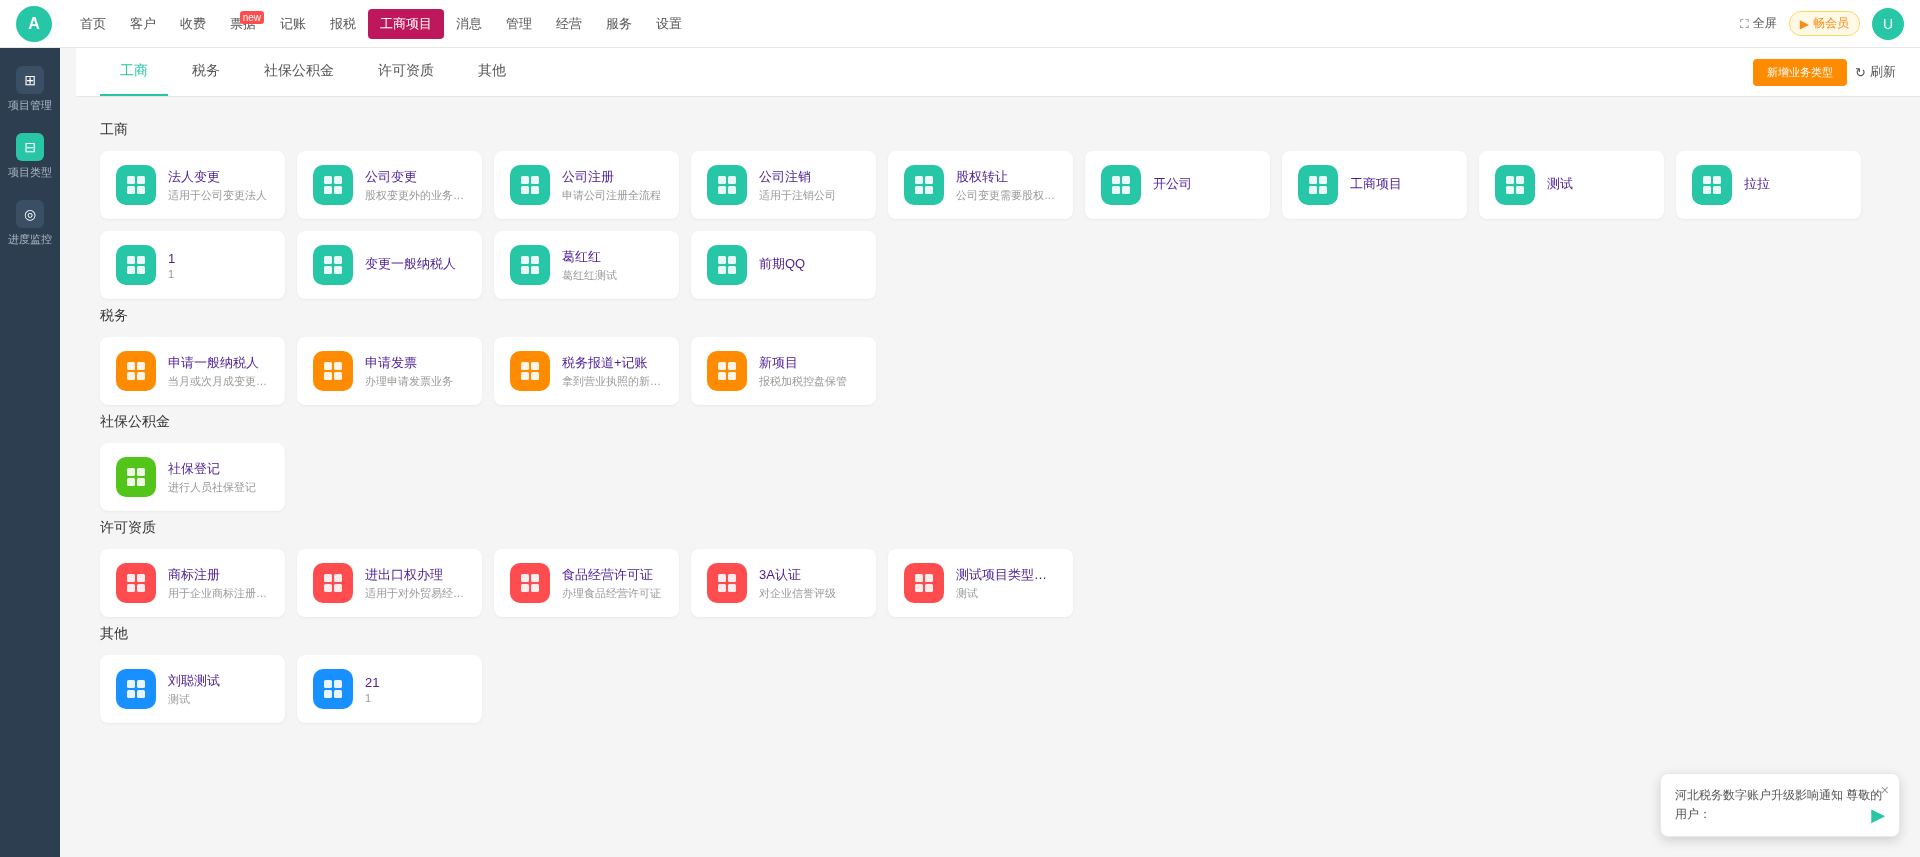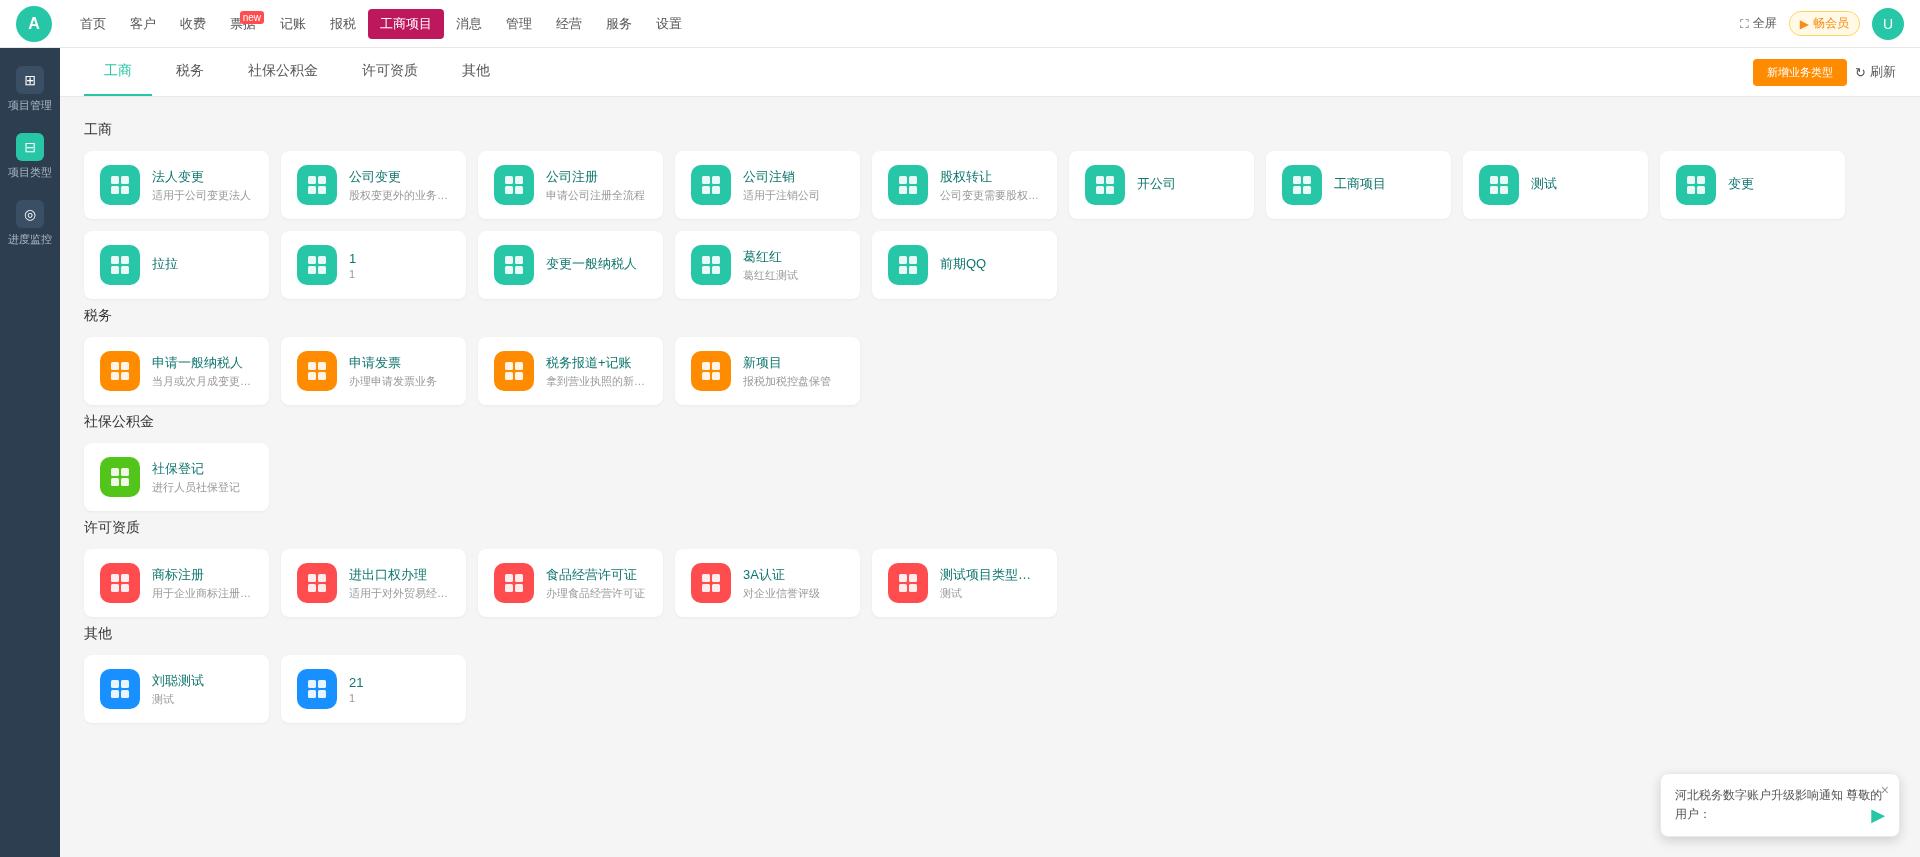--- a/index.html
+++ b/index.html
@@ -112,21 +112,21 @@
       display: flex; align-items: center; justify-content: center;
       margin-bottom: 4px;
       font-size: 14px;
       color: #fff;
     }
     .sidebar-item.active .s-icon { background: #26c6a6; }
 
     
     .main-content {
       margin-top: 48px;
-      margin-left: 60px;
+      margin-left: 76px;
       padding: 0;
       min-height: calc(100vh - 48px);
       background: #f5f5f5;
     }
 
     
     .sub-nav {
       background: #fff;
       padding: 0 24px;
       display: flex;
@@ -212,21 +212,21 @@
     .card-icon.teal { background: #26c6a6; }
     .card-icon.orange { background: #ff8c00; }
     .card-icon.red { background: #ff4d4f; }
     .card-icon.blue { background: #1890ff; }
     .card-icon.green { background: #52c41a; }
 
     .card-text { flex: 1; min-width: 0; }
     .card-name {
       font-size: 13px;
       font-weight: 500;
-      color: #0f766e;
+      color: #4c1d95;
       margin-bottom: 2px;
       white-space: nowrap;
       overflow: hidden;
       text-overflow: ellipsis;
     }
     .card-desc {
       font-size: 11px;
       color: #999;
       white-space: nowrap;
       overflow: hidden;
@@ -456,34 +456,20 @@
         <div class="service-card">
           <div class="card-icon teal" style="background: rgb(38, 198, 166);">
             <svg width="22" height="22" viewBox="0 0 22 22" fill="none">
       <rect x="2" y="2" width="8" height="8" rx="1.5" fill="white" opacity="0.9"></rect>
       <rect x="12" y="2" width="8" height="8" rx="1.5" fill="white" opacity="0.9"></rect>
       <rect x="2" y="12" width="8" height="8" rx="1.5" fill="white" opacity="0.9"></rect>
       <rect x="12" y="12" width="8" height="8" rx="1.5" fill="white" opacity="0.9"></rect>
     </svg>
           </div>
           <div class="card-text">
-            <div class="card-name">变更</div>
-            <div class="card-desc"></div>
-          </div>
-        </div>
-        <div class="service-card">
-          <div class="card-icon teal" style="background: rgb(38, 198, 166);">
-            <svg width="22" height="22" viewBox="0 0 22 22" fill="none">
-      <rect x="2" y="2" width="8" height="8" rx="1.5" fill="white" opacity="0.9"></rect>
-      <rect x="12" y="2" width="8" height="8" rx="1.5" fill="white" opacity="0.9"></rect>
-      <rect x="2" y="12" width="8" height="8" rx="1.5" fill="white" opacity="0.9"></rect>
-      <rect x="12" y="12" width="8" height="8" rx="1.5" fill="white" opacity="0.9"></rect>
-    </svg>
-          </div>
-          <div class="card-text">
             <div class="card-name">拉拉</div>
             <div class="card-desc"></div>
           </div>
         </div>
         <div class="service-card">
           <div class="card-icon teal" style="background: rgb(38, 198, 166);">
             <svg width="22" height="22" viewBox="0 0 22 22" fill="none">
       <rect x="2" y="2" width="8" height="8" rx="1.5" fill="white" opacity="0.9"></rect>
       <rect x="12" y="2" width="8" height="8" rx="1.5" fill="white" opacity="0.9"></rect>
       <rect x="2" y="12" width="8" height="8" rx="1.5" fill="white" opacity="0.9"></rect>

